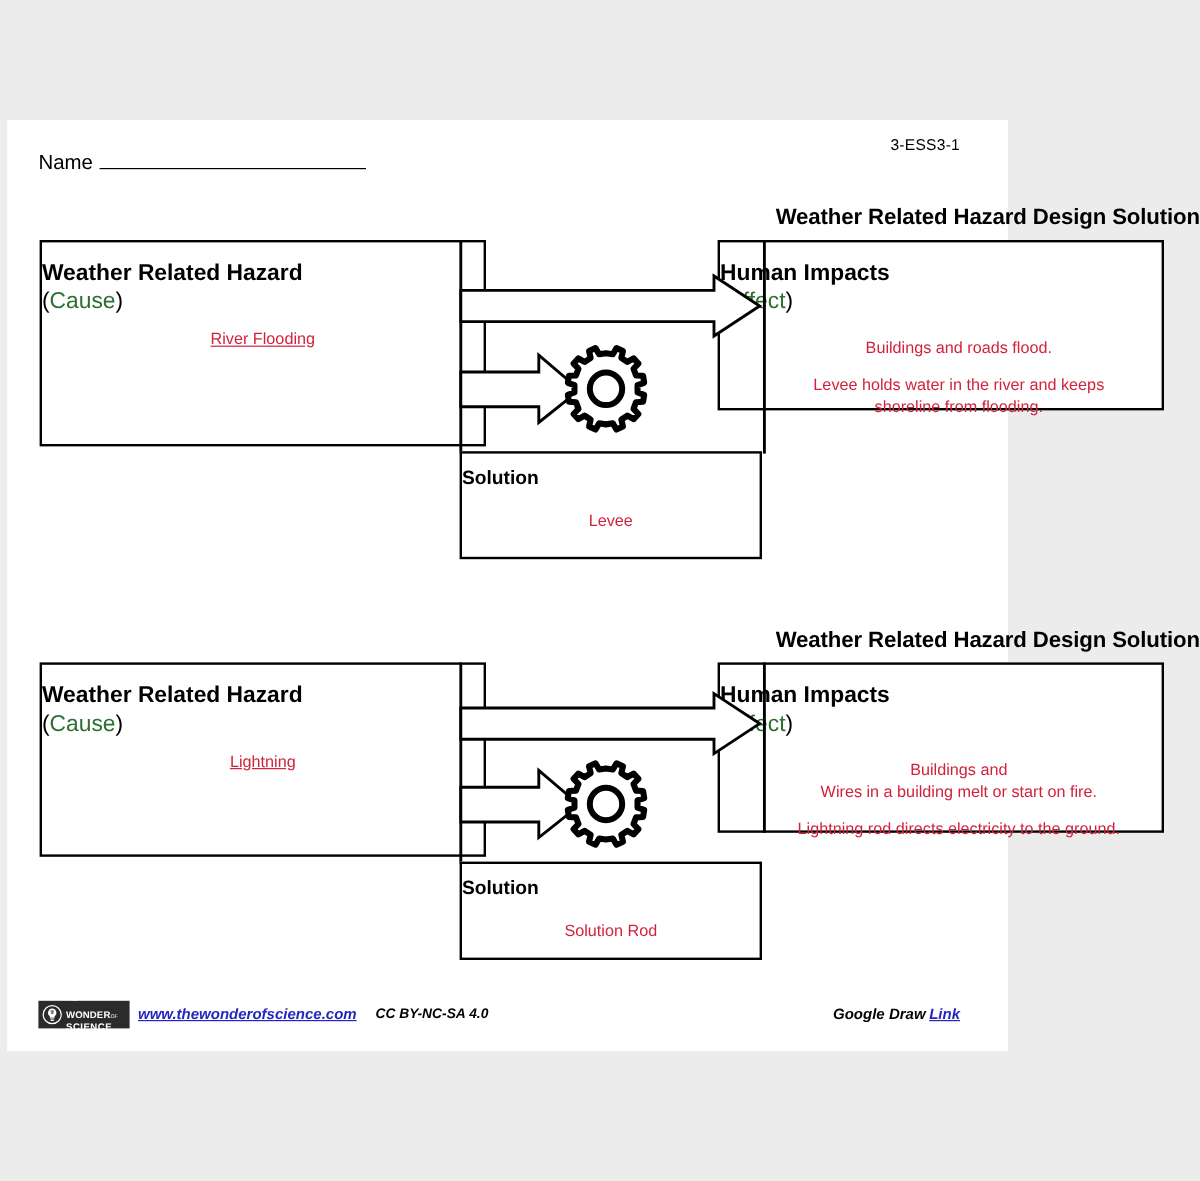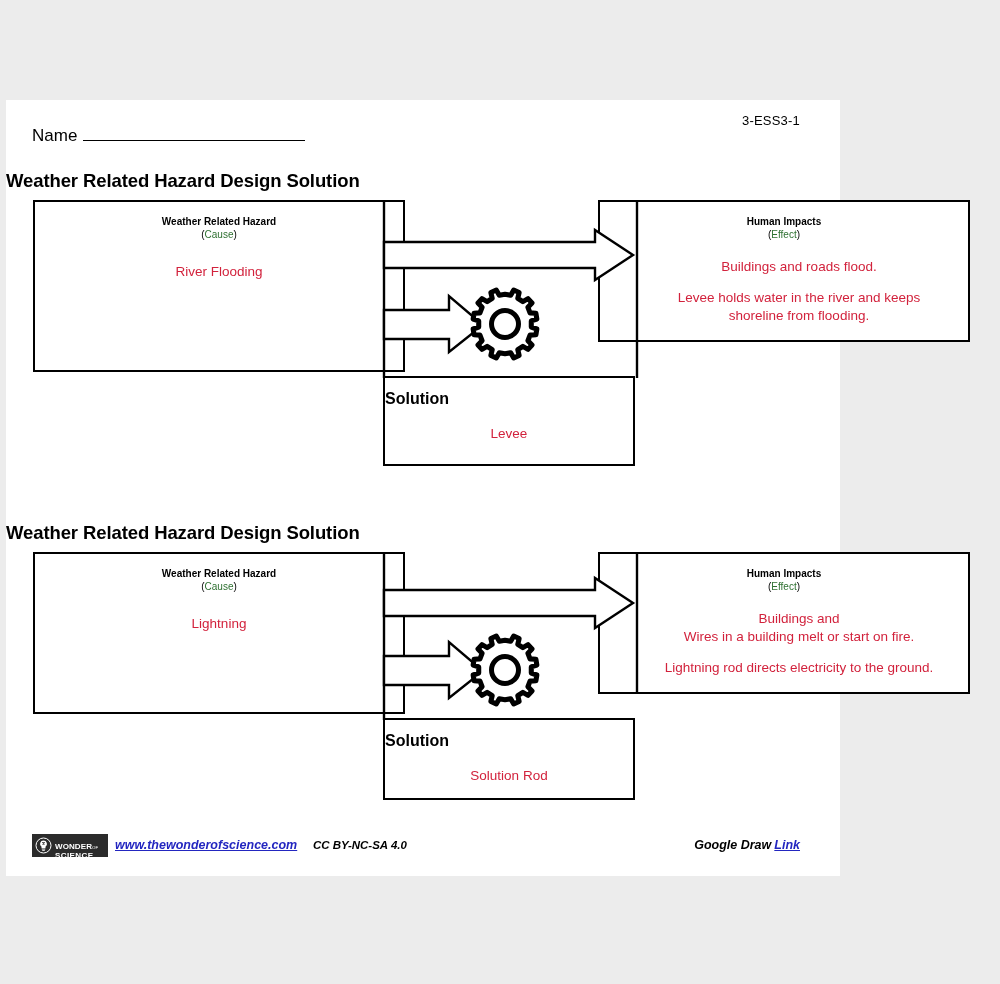--- a/index.html
+++ b/index.html
@@ -51,21 +51,21 @@
 
   
   .panel { position: absolute; left: 0; width: 994px; }
   .panel-1 { top: 70px; }
   .panel-2 { top: 422px; }
 
   .panel-title {
     position: absolute;
     left: 0; right: 0;
     top: 0;
-    text-align: left;
+    text-align: right;
     font-size: 18.5px;
     font-weight: bold;
     color: #000;
     letter-spacing: -0.1px;
   }
 
   .box {
     position: absolute;
     border: 2px solid #000;
     background: #fff;
@@ -88,37 +88,37 @@
     top: 206px;
     width: 252px;
     height: 90px;
     z-index: 1;
   }
   .panel-2 .hazard-box { height: 162px; }
   .panel-2 .impacts-box { height: 142px; }
   .panel-2 .solution-box { top: 196px; height: 82px; }
 
   .box-head {
-    text-align: center;
-    font-size: 10px;
+    text-align: left;
+    font-size: 19px;
     font-weight: bold;
     color: #000;
     margin-top: 14px;
     line-height: 1.28;
   }
   .sub-paren { display: block; color: #000; font-weight: normal; }
   .sub-word { color: #2e7031; }
 
   .box-body {
     text-align: center;
     color: #d2223c;
     font-size: 13.5px;
     line-height: 1.35;
   }
-  .body-gap-1 { margin-top: 21px; }
+  .body-gap-1 { margin-top: 9px; text-decoration: underline; }
   .body-gap-2 { margin-top: 16px; }
 
   .impacts-box .box-body { font-size: 13.5px; }
   .impacts-line { display: block; padding-left: 30px; }
 
   .solution-head {
     text-align: left;
     font-size: 16px;
     font-weight: bold;
     color: #000;

